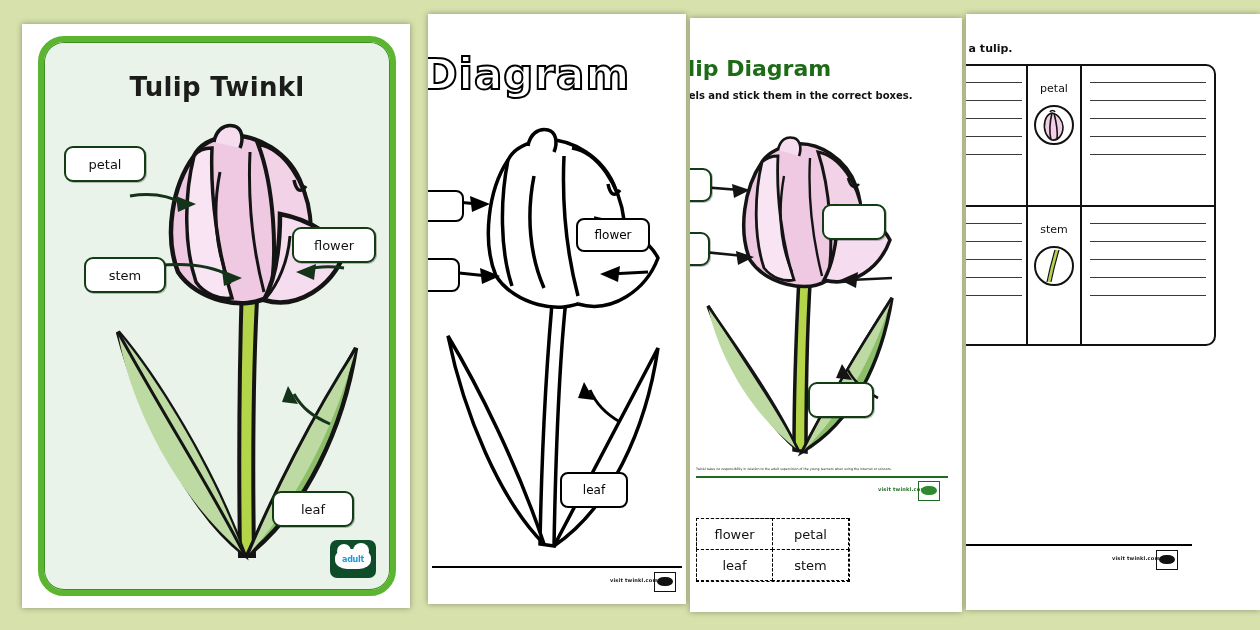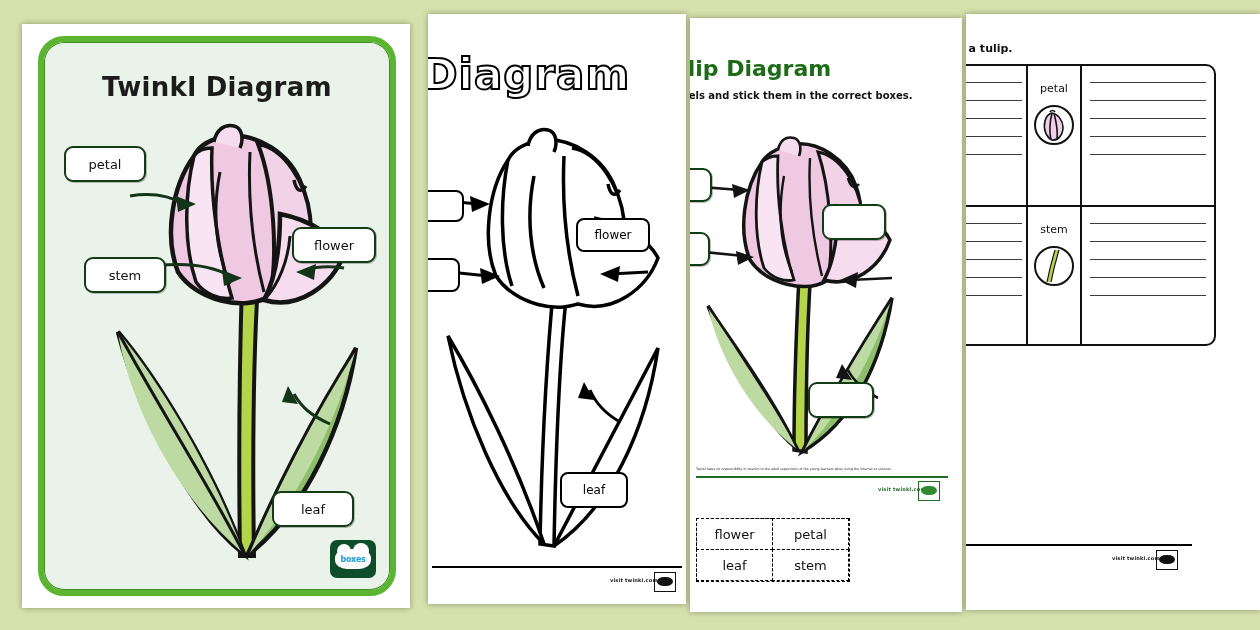--- a/index.html
+++ b/index.html
@@ -146,21 +146,21 @@
   svg{display:block;}
 </style>
 </head>
 <body>
 
 <div class="stage">
 
   <div class="sheet shadow" id="sheet1">
     <div class="inner">
 
-      <div class="poster-title">Twinkl Diagram</div>
+      <div class="poster-title">Tulip Twinkl</div>
 
       <svg width="356" height="520" viewBox="0 0 356 520" style="position:absolute;left:0;top:44px;">
 
         <path d="M198 196 C196 260 194 340 196 470 L210 470 C208 340 210 262 214 196 Z" fill="#b4d44a" stroke="#141414" stroke-width="4"></path>
 
         <path d="M200 468 C150 430 96 330 74 246 C110 288 168 380 200 468 Z" fill="#8dbf6b" stroke="#141414" stroke-width="4.5"></path>
         <path d="M200 468 C168 380 110 288 74 246 C82 300 120 400 200 468 Z" fill="#bcdaa2" stroke="none"></path>
         <path d="M74 246 C120 330 170 408 200 468" fill="none" stroke="#141414" stroke-width="3"></path>
 
         <path d="M203 470 C235 400 280 320 312 262 C300 340 262 424 203 470 Z" fill="#8dbf6b" stroke="#141414" stroke-width="4.5"></path>
@@ -209,21 +209,21 @@
       </div>
       <div class="lbl" style="left:40px;top:215px;width:78px;height:32px;">
         <span>stem</span>
       </div>
       <div class="lbl" style="left:228px;top:449px;width:78px;height:32px;">
         <span>leaf</span>
       </div>
 
       <div class="badge" style="right:14px;bottom:12px;">
         <div class="cloudw">
-          <span class="wt">boxes</span>
+          <span class="wt">adult</span>
         </div>
       </div>
     </div>
   </div>
 
   <div class="sheet shadow" id="sheet2">
 
     <div class="bw-title">p Diagram</div>
 
     <svg width="300" height="470" viewBox="0 0 300 470" style="position:absolute;left:-24px;top:80px;">

